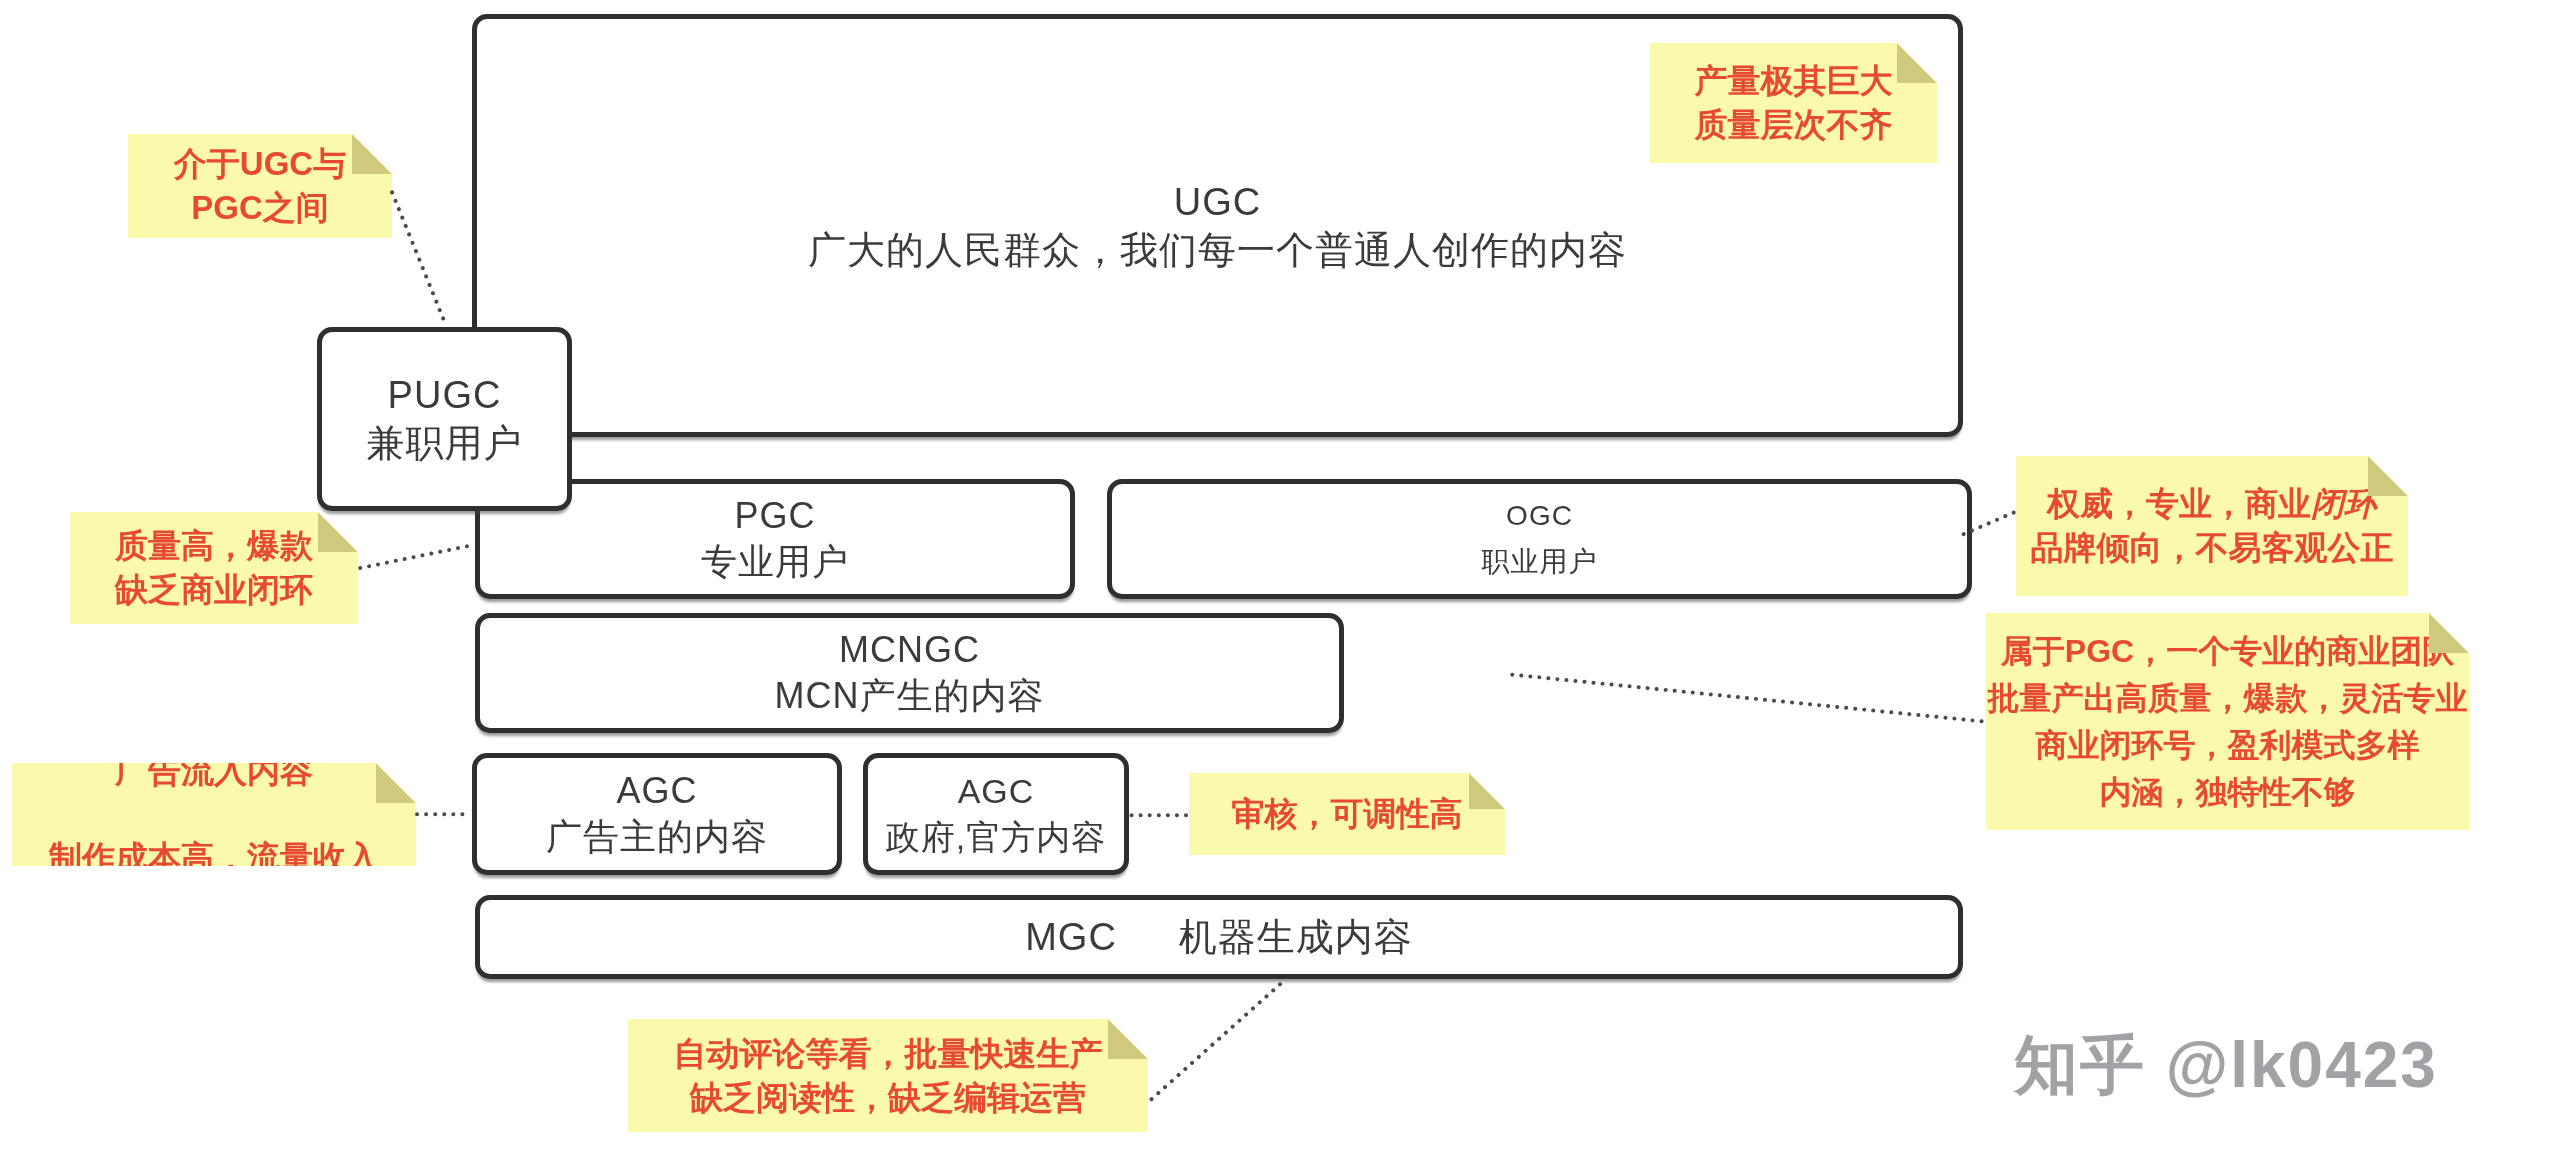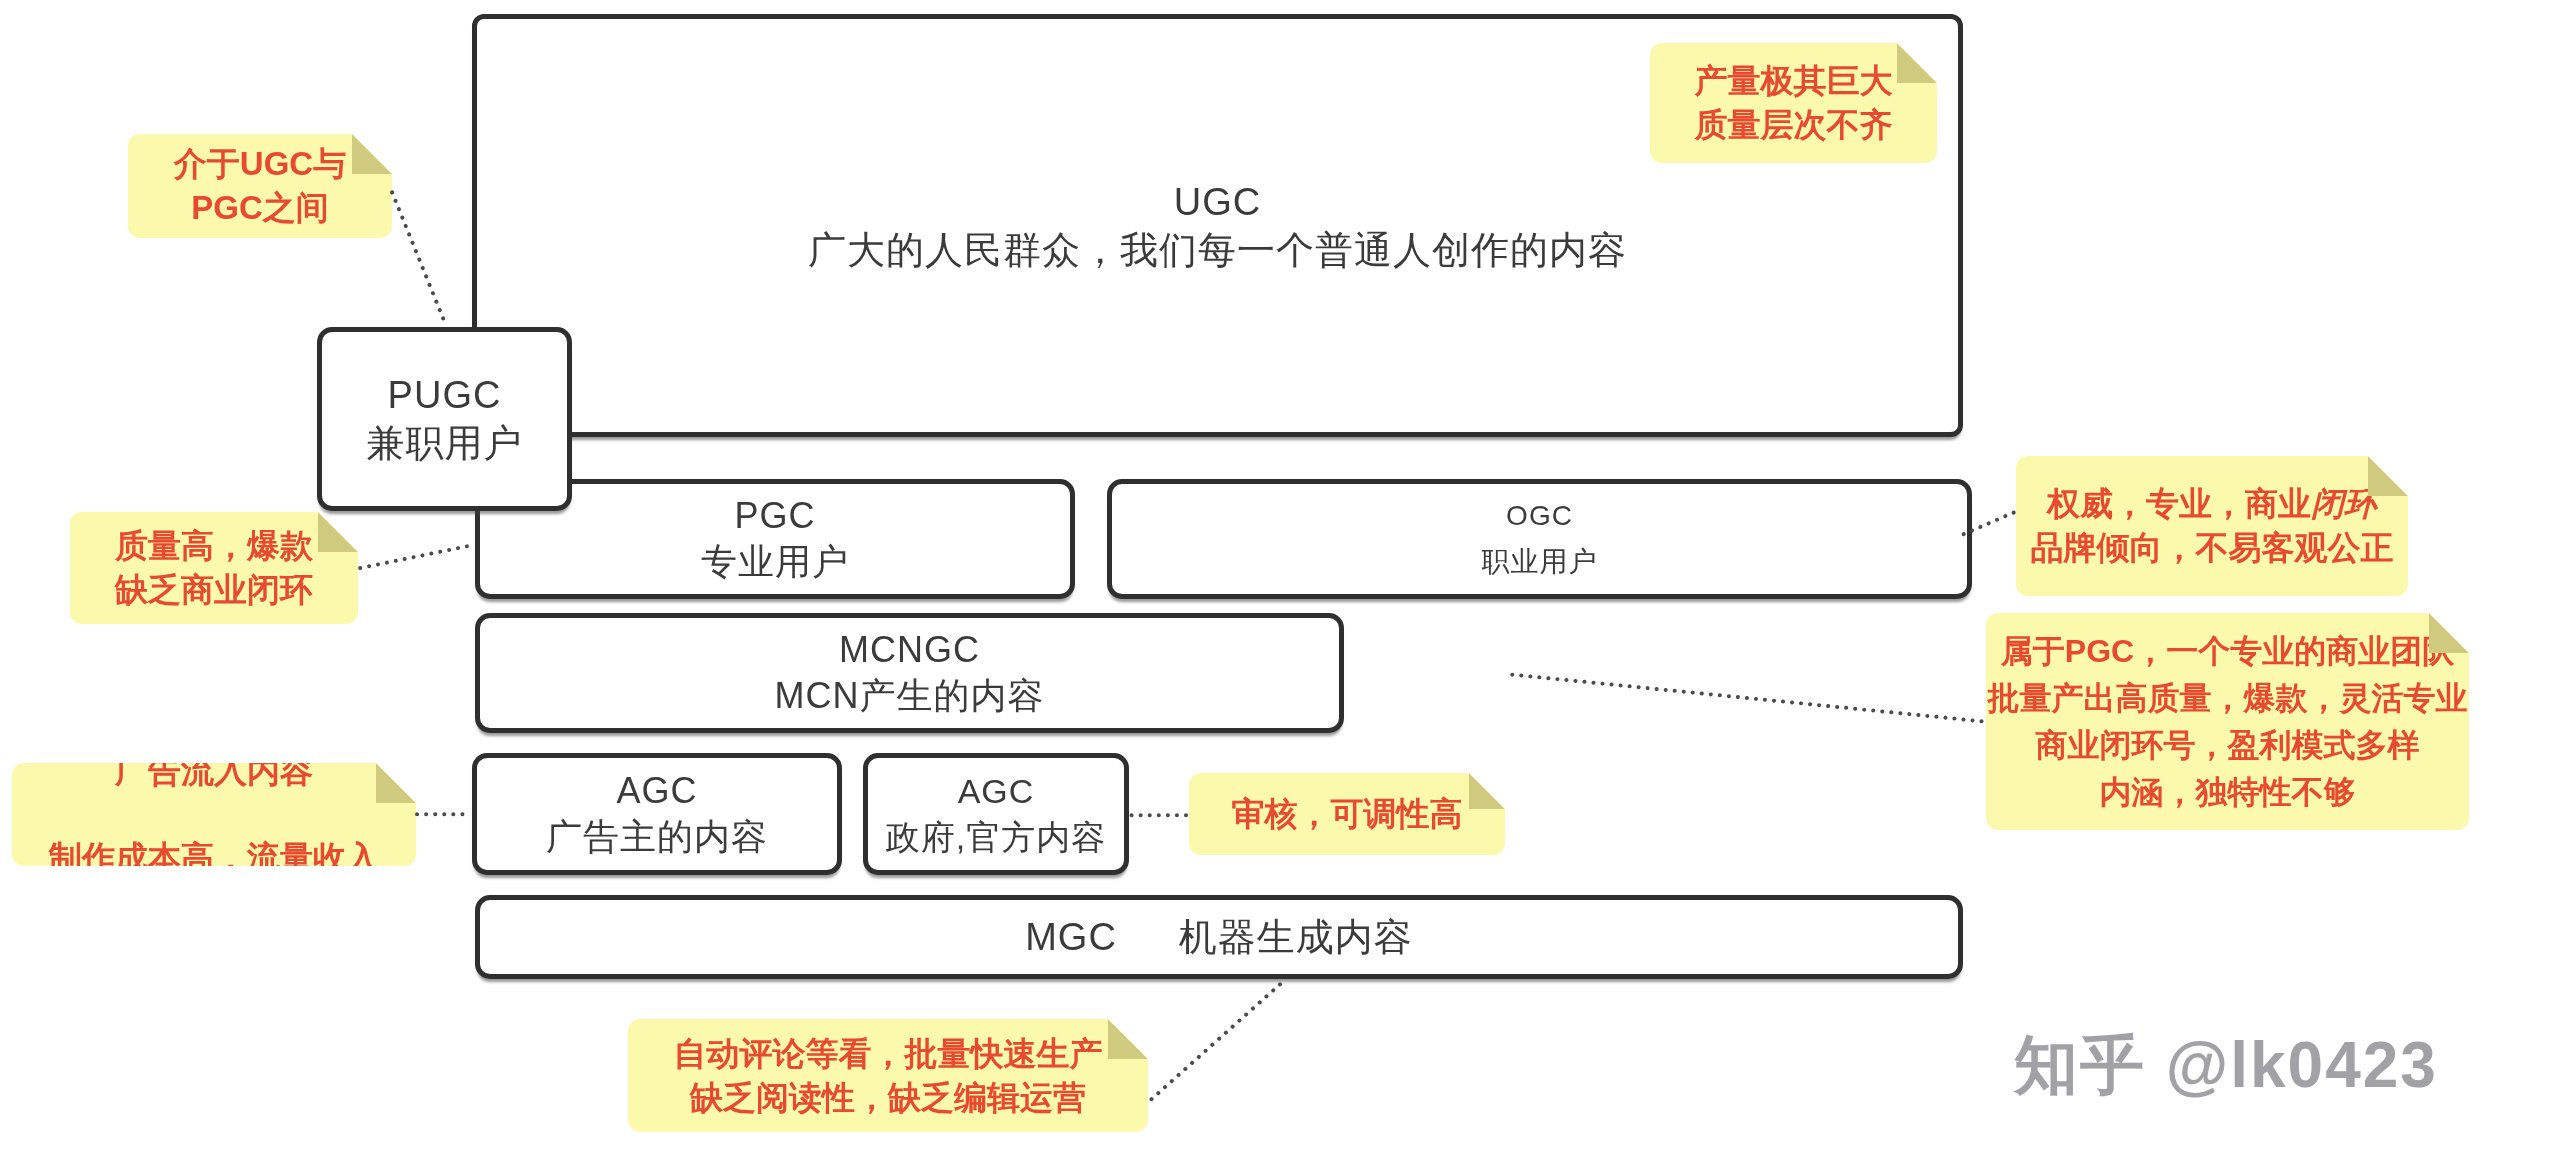--- a/index.html
+++ b/index.html
@@ -39,21 +39,21 @@
     flex-direction: column;
     align-items: center;
     justify-content: center;
     color: var(--box-text);
     font-size: 38px;
     line-height: 48px;
     text-align: center;
     letter-spacing: 1px;
     white-space: nowrap;
   }
-  #box-ugc   { left: 472px;  top: 14px;  width: 1491px; height: 423px; border-radius: 12px; }
+  #box-ugc   { left: 472px;  top: 14px;  width: 1491px; height: 423px; }
   #box-pgc   { left: 475px;  top: 479px; width: 600px;  height: 120px; font-size: 36px; line-height: 46px; }
   #box-ogc   { left: 1107px; top: 479px; width: 865px;  height: 120px; font-size: 28px; line-height: 46px; }
   #box-mcngc { left: 475px;  top: 613px; width: 869px; height: 120px; font-size: 36px; line-height: 46px; }
   #box-agc-ad  { left: 472px; top: 753px; width: 370px; height: 122px; font-size: 36px; line-height: 46px; }
   #box-agc-gov { left: 863px; top: 753px; width: 266px; height: 122px; font-size: 34px; line-height: 46px; }
   #box-mgc   { left: 475px;  top: 895px; width: 1488px; height: 84px; }
   #box-pugc  { left: 317px;  top: 327px; width: 255px;  height: 184px; z-index: 3; }
   .mgc-row { display: flex; flex-direction: row; gap: 62px; align-items: baseline; }
 
   
@@ -66,21 +66,20 @@
     line-height: 44px;
     font-weight: 700;
     text-align: center;
     display: flex;
     flex-direction: column;
     align-items: center;
     justify-content: center;
     z-index: 4;
     clip-path: polygon(0 0, calc(100% - 40px) 0, 100% 40px, 100% 100%, 0 100%);
     white-space: nowrap;
-    border-radius: 12px;
   }
   .note::after {
     content: "";
     position: absolute;
     top: 0;
     right: 0;
     width: 40px;
     height: 40px;
     background: var(--note-fold);
     clip-path: polygon(0 0, 100% 100%, 0 100%);

